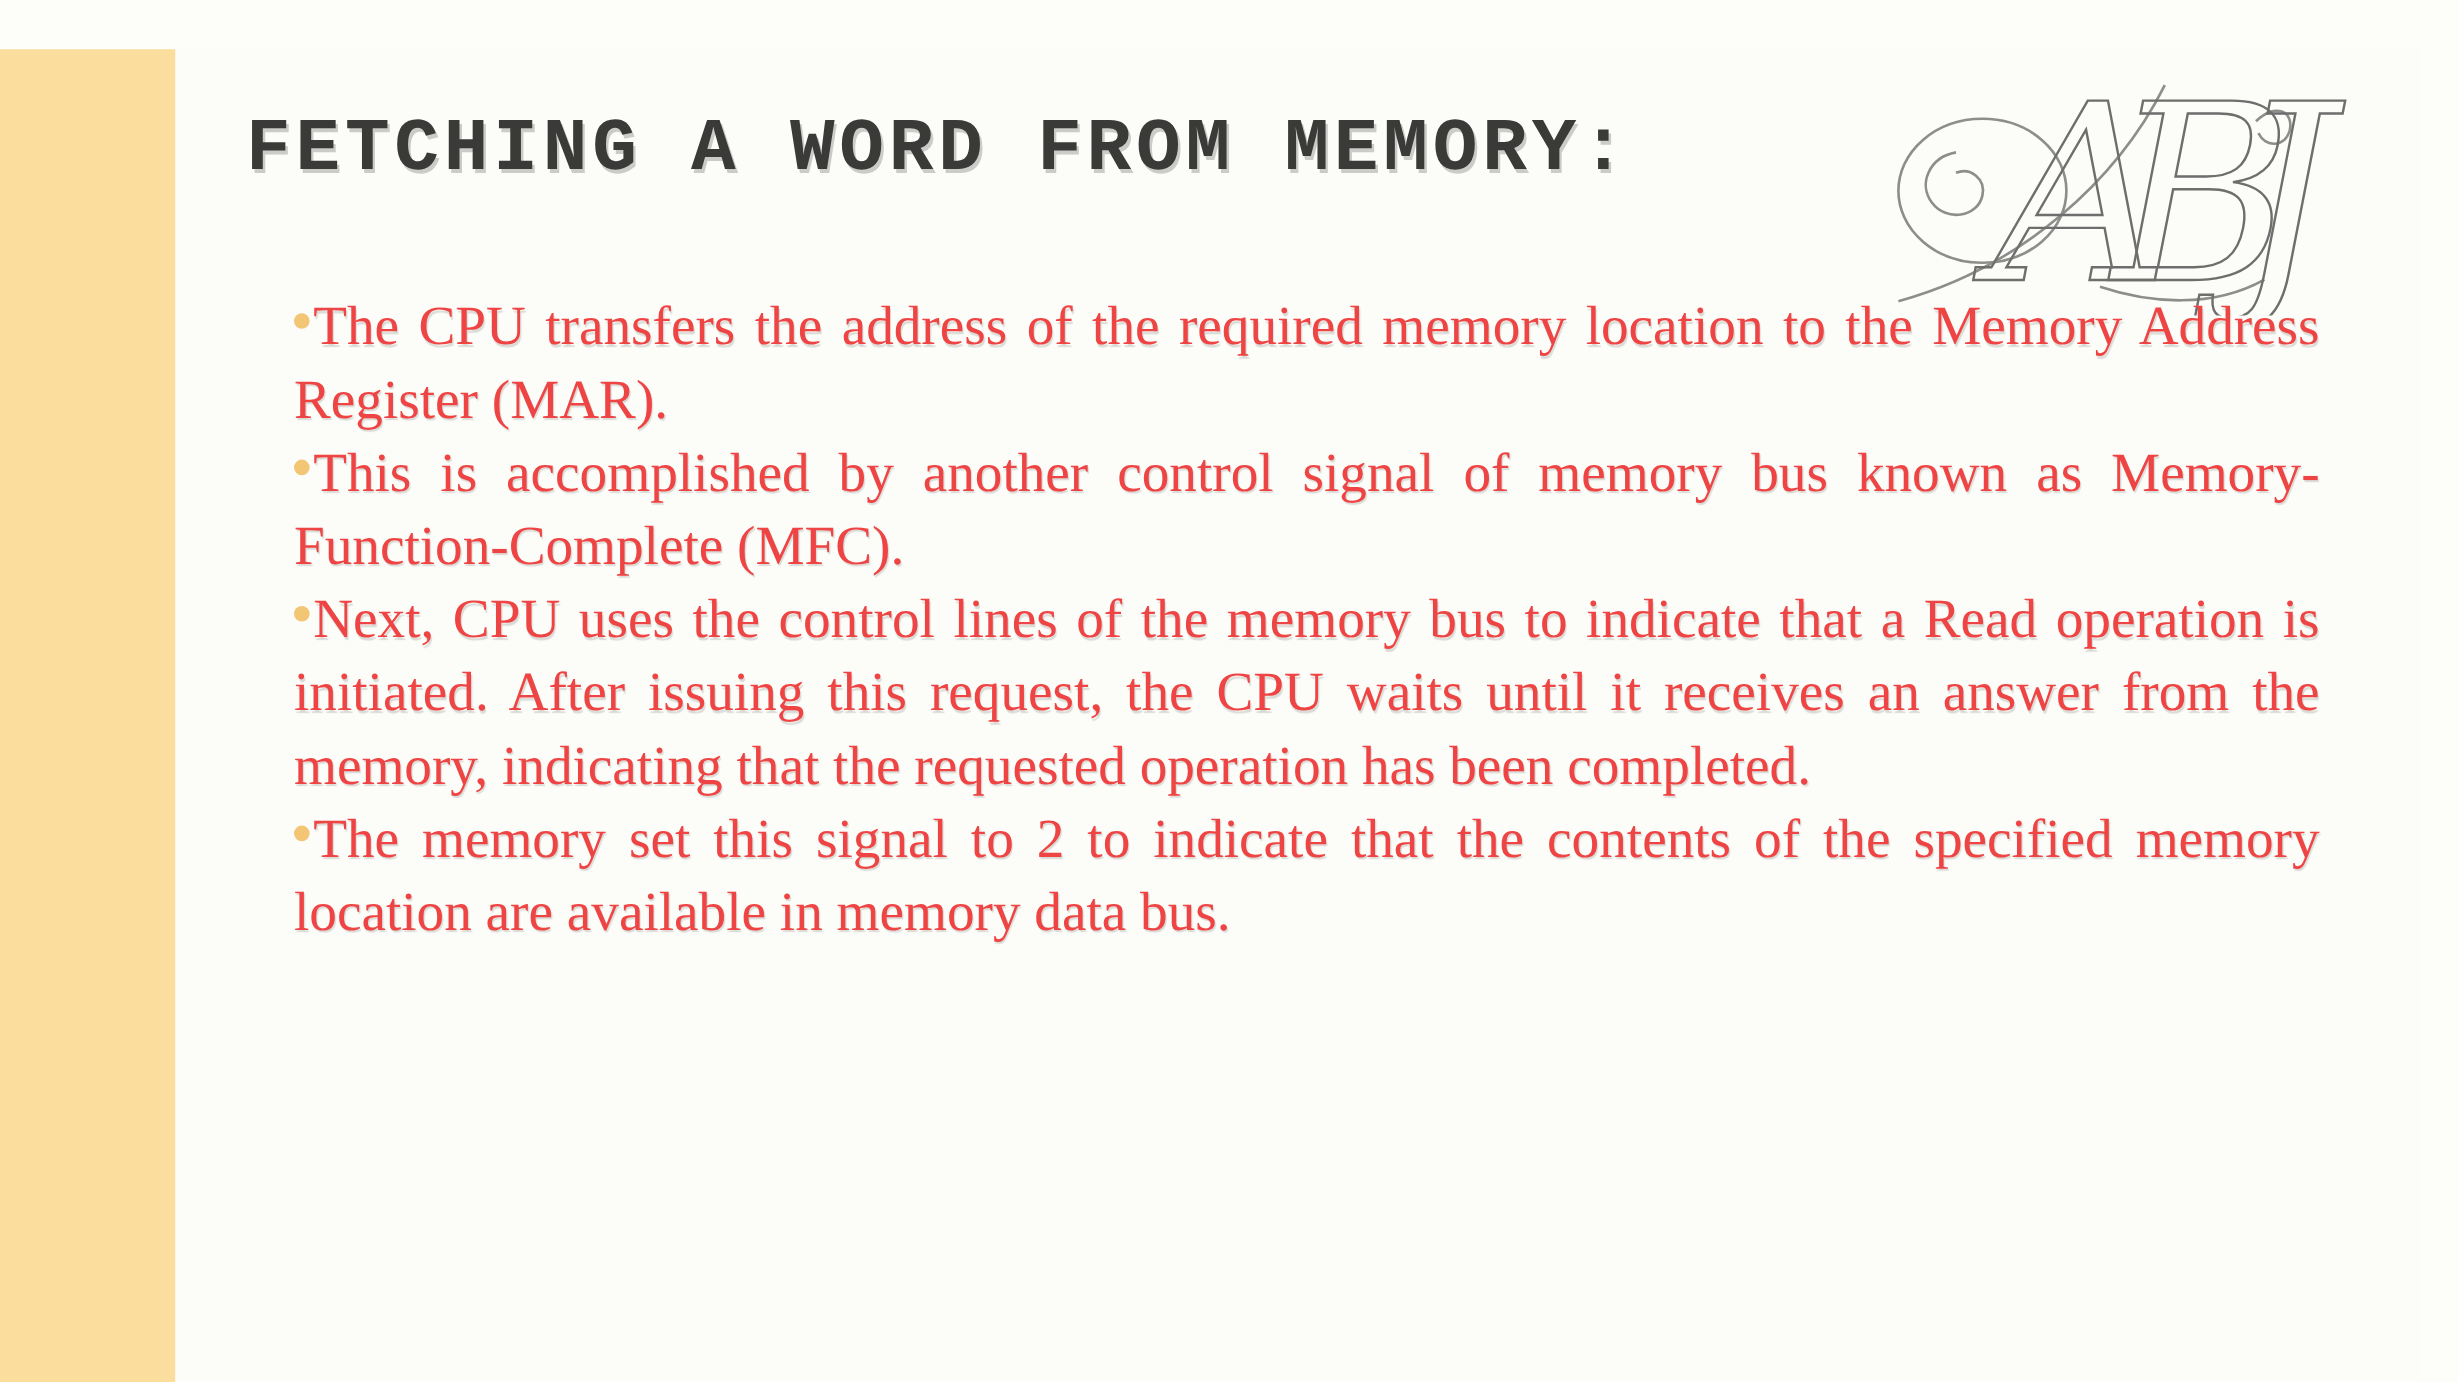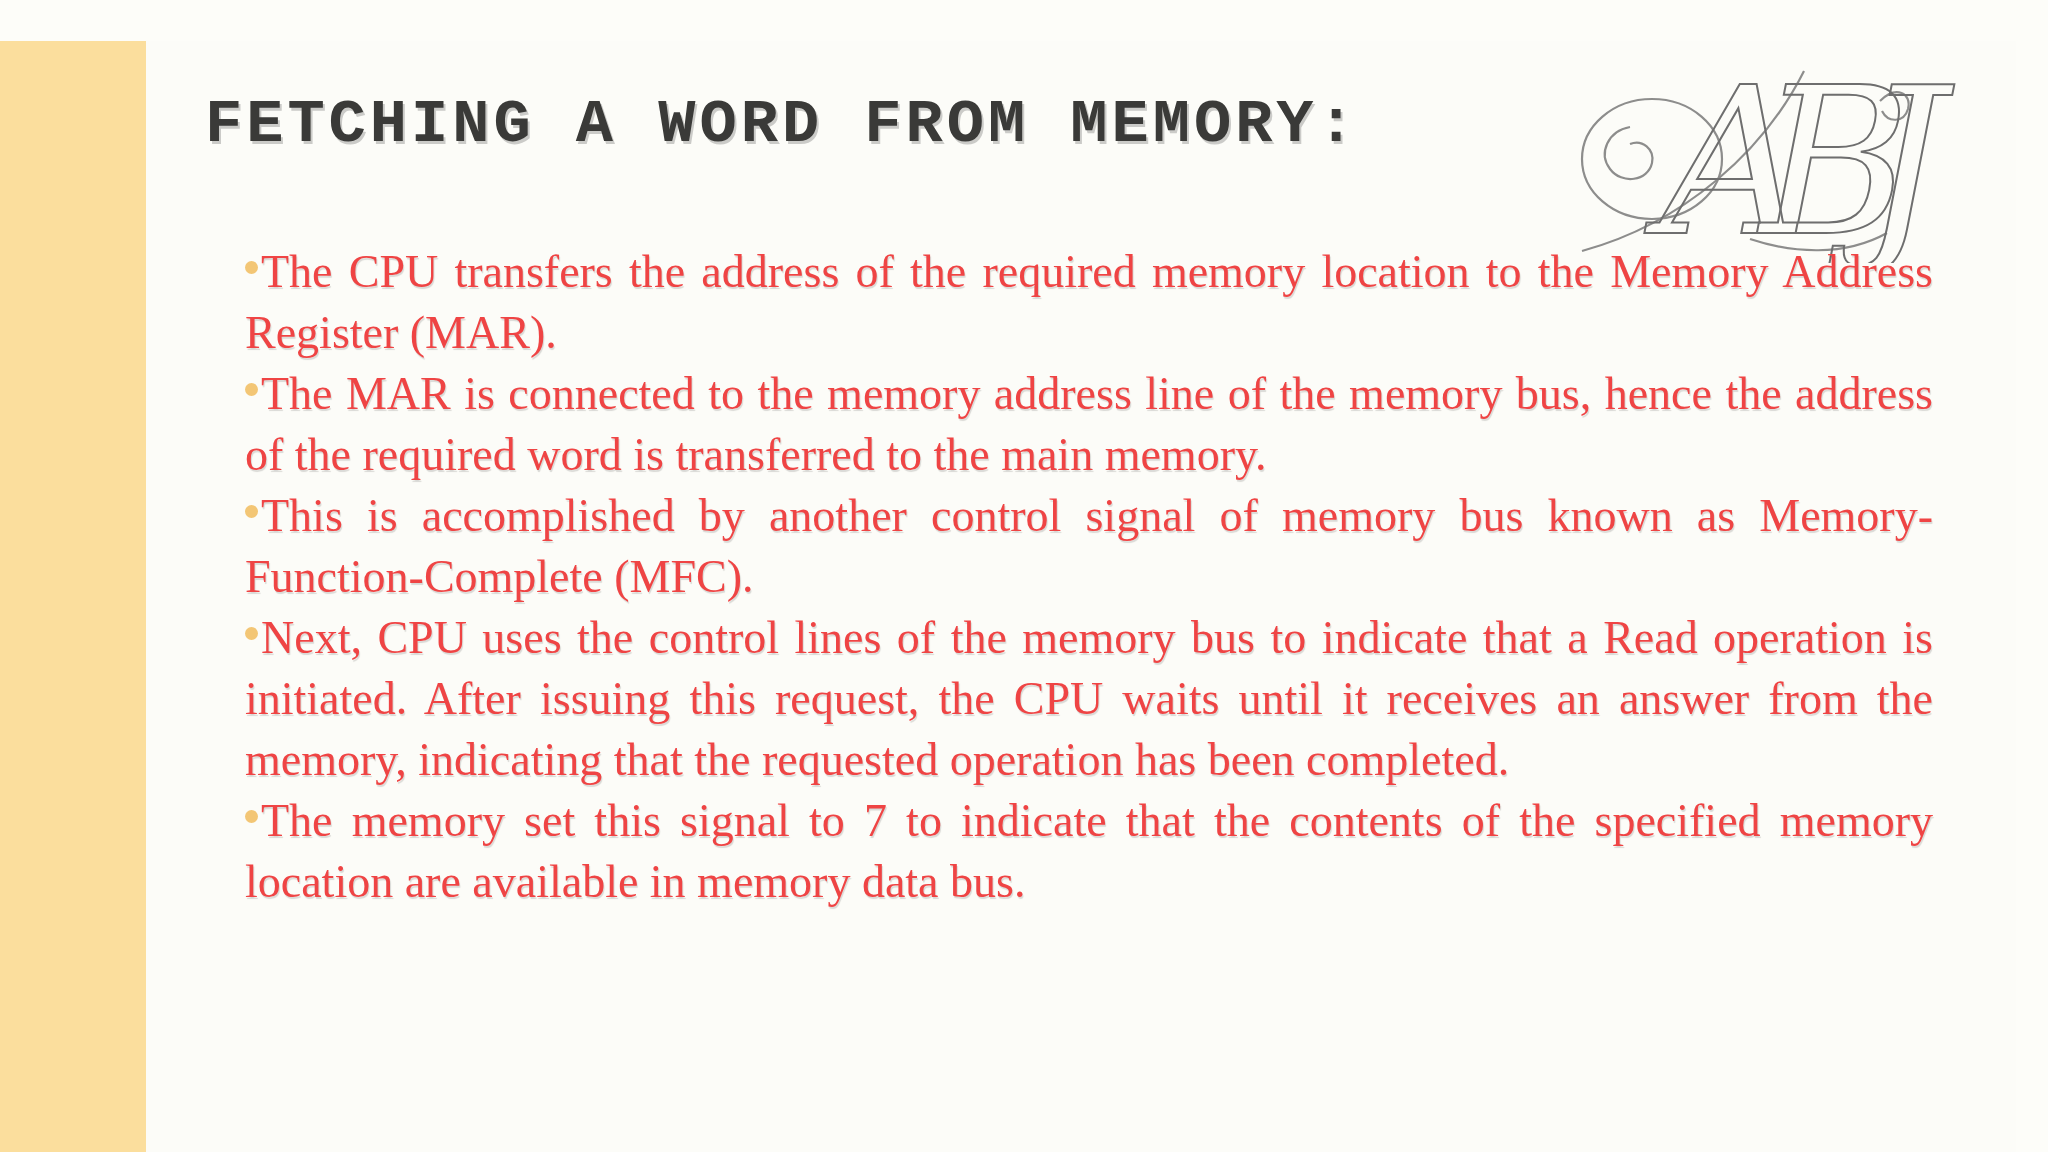--- a/index.html
+++ b/index.html
@@ -74,19 +74,18 @@
       <path d="M78,86 C56,90 46,112 58,128 C70,144 96,140 100,122 C103,108 90,98 78,103"></path>
       <path d="M252,30 C212,110 132,182 30,210"></path>
       <path d="M335,192 C292,216 240,212 198,198"></path>
       <path d="M328,60 C344,44 360,52 356,68 C352,82 336,82 330,70"></path>
     </g>
     <text x="108" y="192" font-family="DejaVu Serif, serif" font-style="italic" font-size="205" letter-spacing="-48" fill="none" stroke="#6e6e6e" stroke-width="2">ABJ</text>
   </svg>
 
   <div class="content">
     <p class="bullet-item"><span class="dot"></span><span>The CPU transfers the address of the required memory location to the Memory Address Register (MAR).</span></p>
-    <p class="bullet-item"><span class="dot"></span><span>The MAR is connected to the memory address line of the memory bus, hence the address of the required word is transferred to the main memory.</span></p>
     <p class="bullet-item"><span class="dot"></span><span>This is accomplished by another control signal of memory bus known as Memory-Function-Complete (MFC).</span></p>
     <p class="bullet-item"><span class="dot"></span><span>Next, CPU uses the control lines of the memory bus to indicate that a Read operation is initiated. After issuing this request, the CPU waits until it receives an answer from the memory, indicating that the requested operation has been completed.</span></p>
-    <p class="bullet-item"><span class="dot"></span><span>The memory set this signal to 7 to indicate that the contents of the specified memory location are available in memory data bus.</span></p>
+    <p class="bullet-item"><span class="dot"></span><span>The memory set this signal to 2 to indicate that the contents of the specified memory location are available in memory data bus.</span></p>
   </div>
 
 </div>
 
 </body></html>

